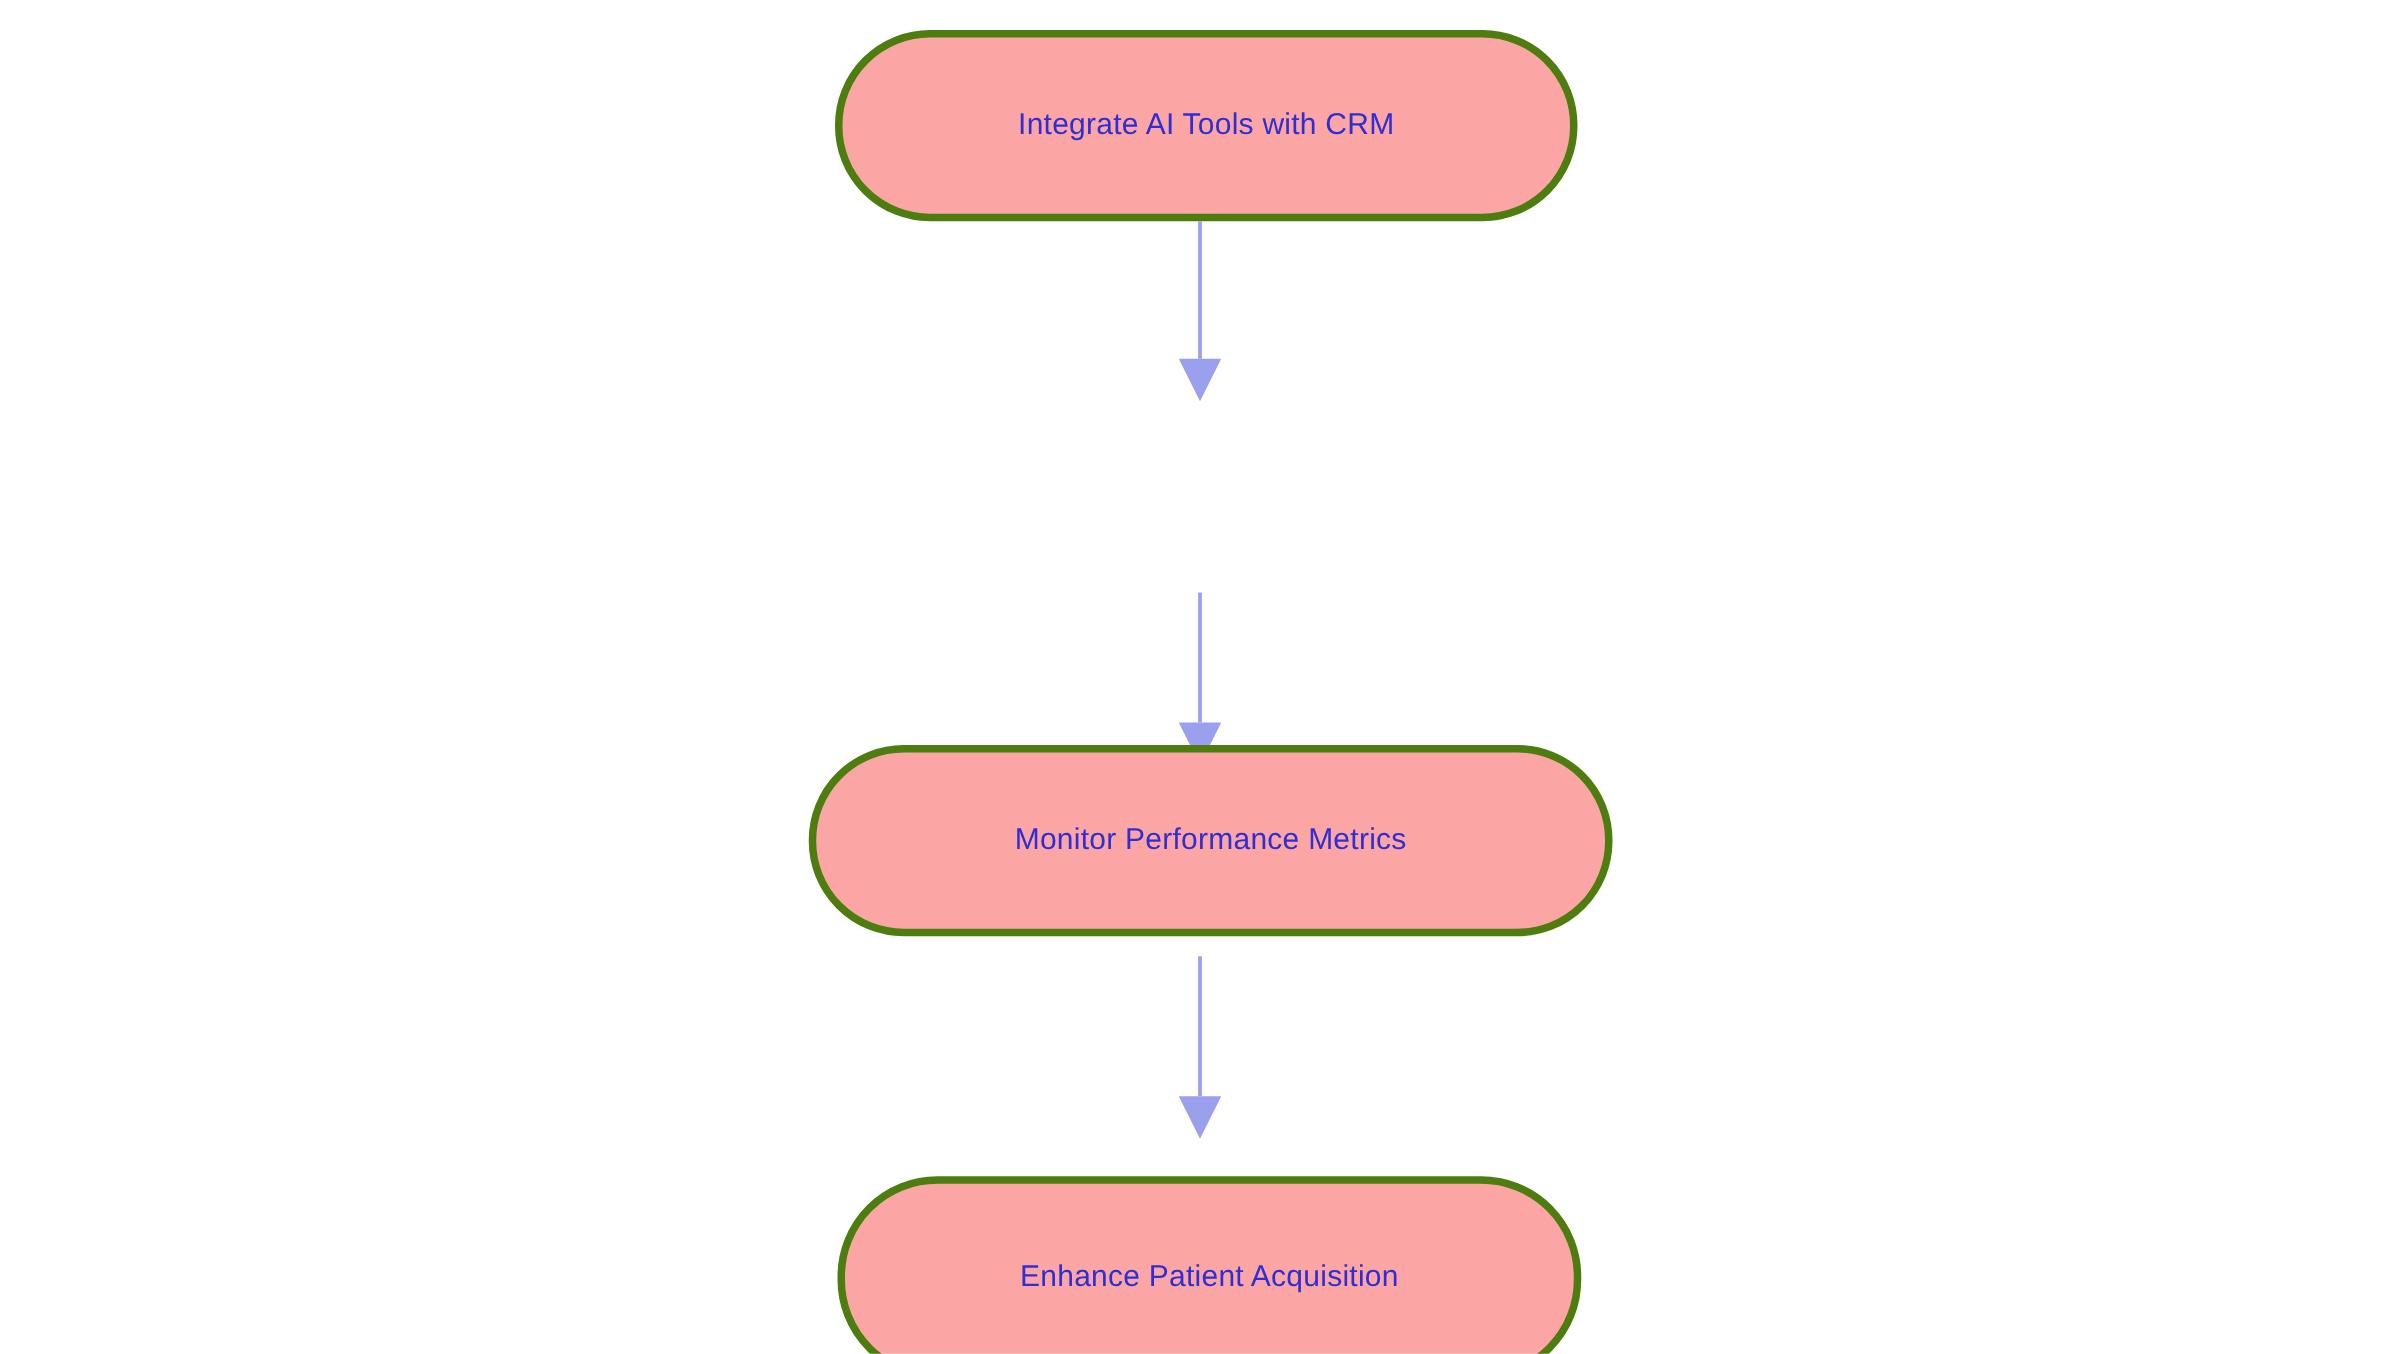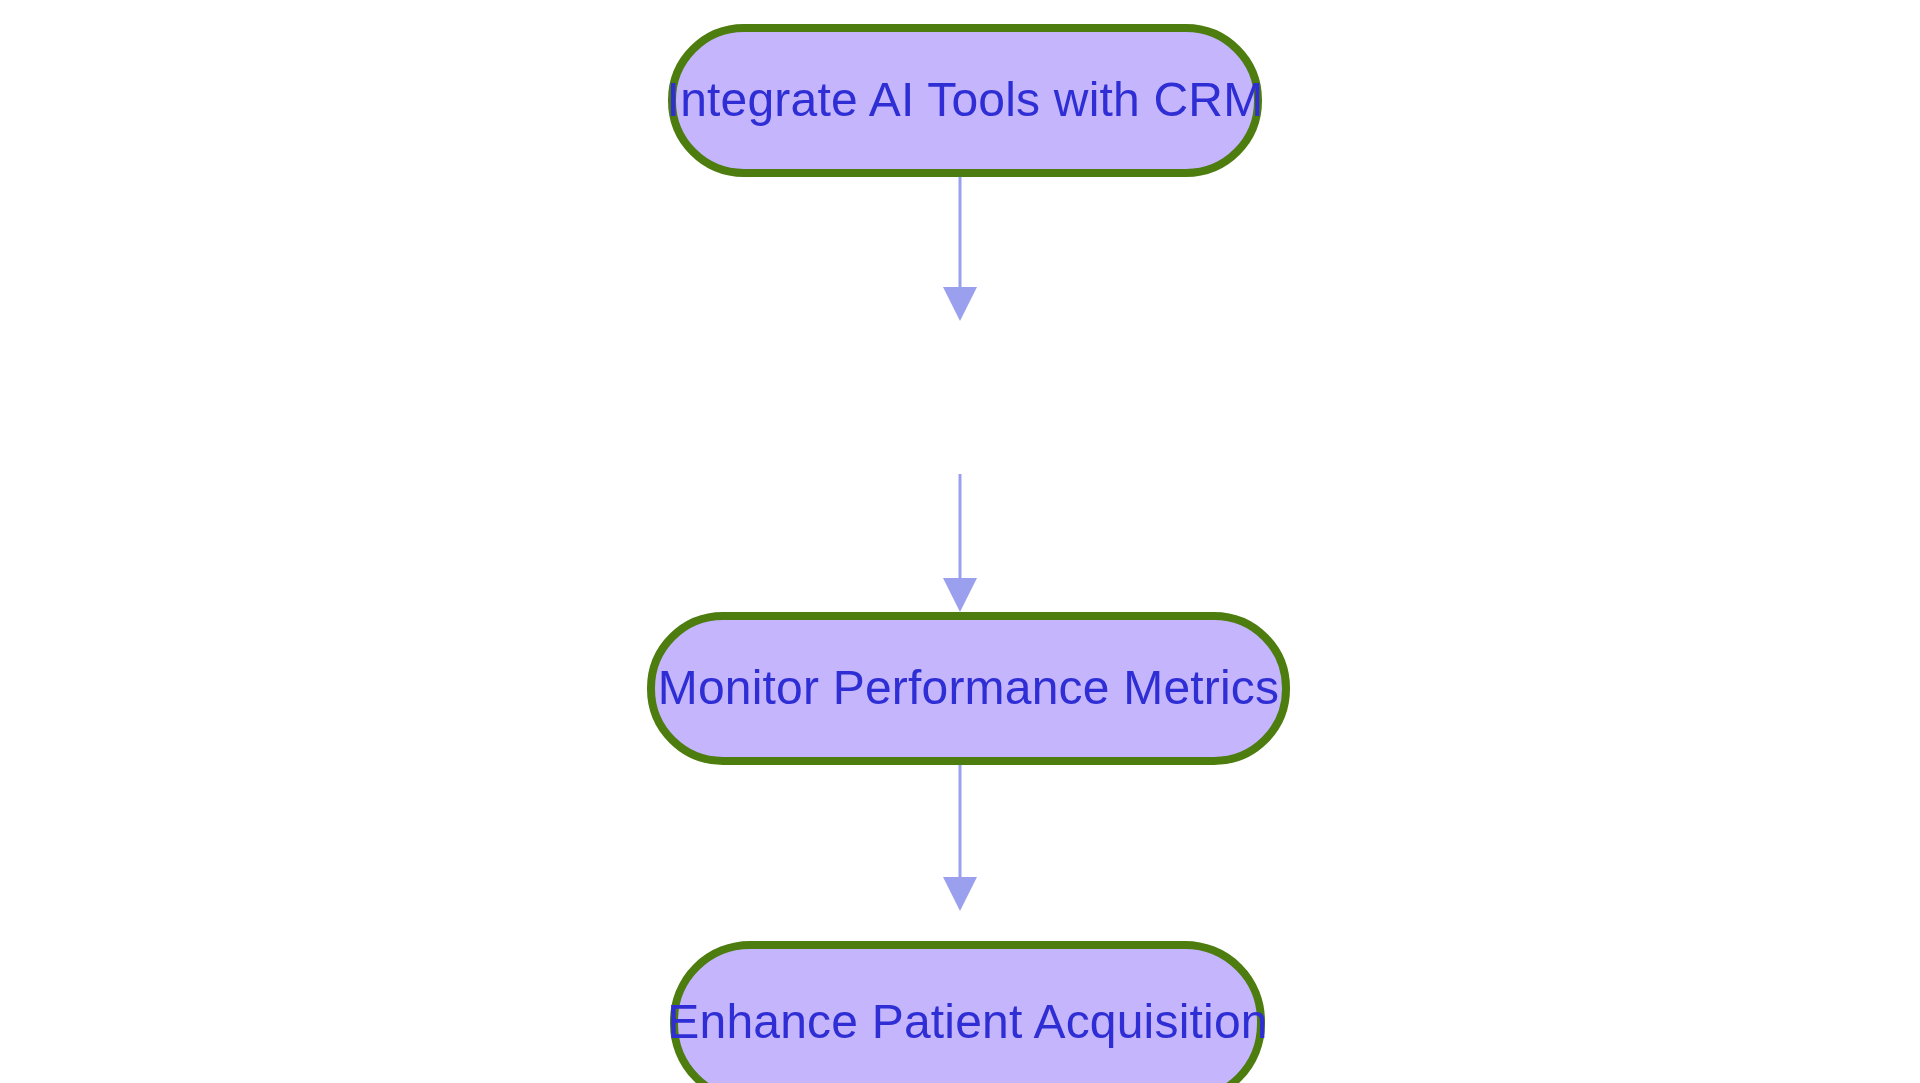--- a/index.html
+++ b/index.html
@@ -26,39 +26,39 @@
     top: 0;
     width: 1920px;
     height: 1083px;
   }
   .node {
     position: absolute;
     box-sizing: border-box;
     display: flex;
     align-items: center;
     justify-content: center;
-    background: #c4b5fd;
-    border: 8px solid #4d7c0f;
+    background: #fca5a5;
+    border: 6px solid #4d7c0f;
     border-radius: 76px;
     color: #2e2ed4;
-    font-size: 48px;
+    font-size: 24px;
     font-weight: 400;
     letter-spacing: 0.2px;
     white-space: nowrap;
     text-align: center;
     line-height: 1.1;
   }
   .node-label {
     display: block;
     color: #2e2ed4;
   }
   
   #node-0 { left: 668px;  top: 24px;   width: 594px; height: 153px; border-radius: 76px; }
   #node-1 { left: 634px;  top: 321px;  width: 665px; height: 153px; border-radius: 76px; }
-  #node-2 { left: 647px;  top: 612px;  width: 643px; height: 153px; border-radius: 76px; text-align: center; }
+  #node-2 { left: 647px;  top: 596px;  width: 643px; height: 153px; border-radius: 76px; text-align: center; }
   #node-3 { left: 670px;  top: 941px;  width: 595px; height: 163px; border-radius: 80px; }
 
   
   .connector {
     position: absolute;
     width: 0;
   }
   .connector .line {
     position: absolute;
     left: 50%;

